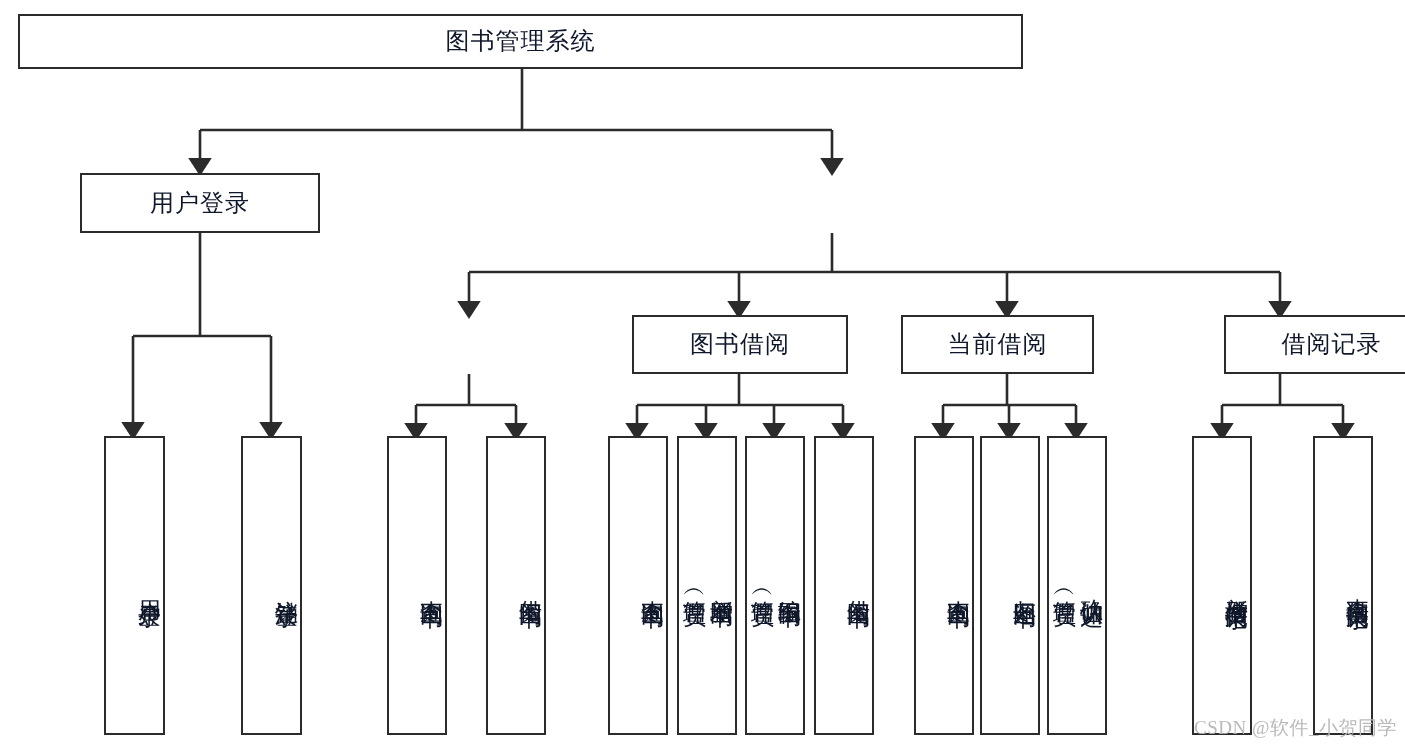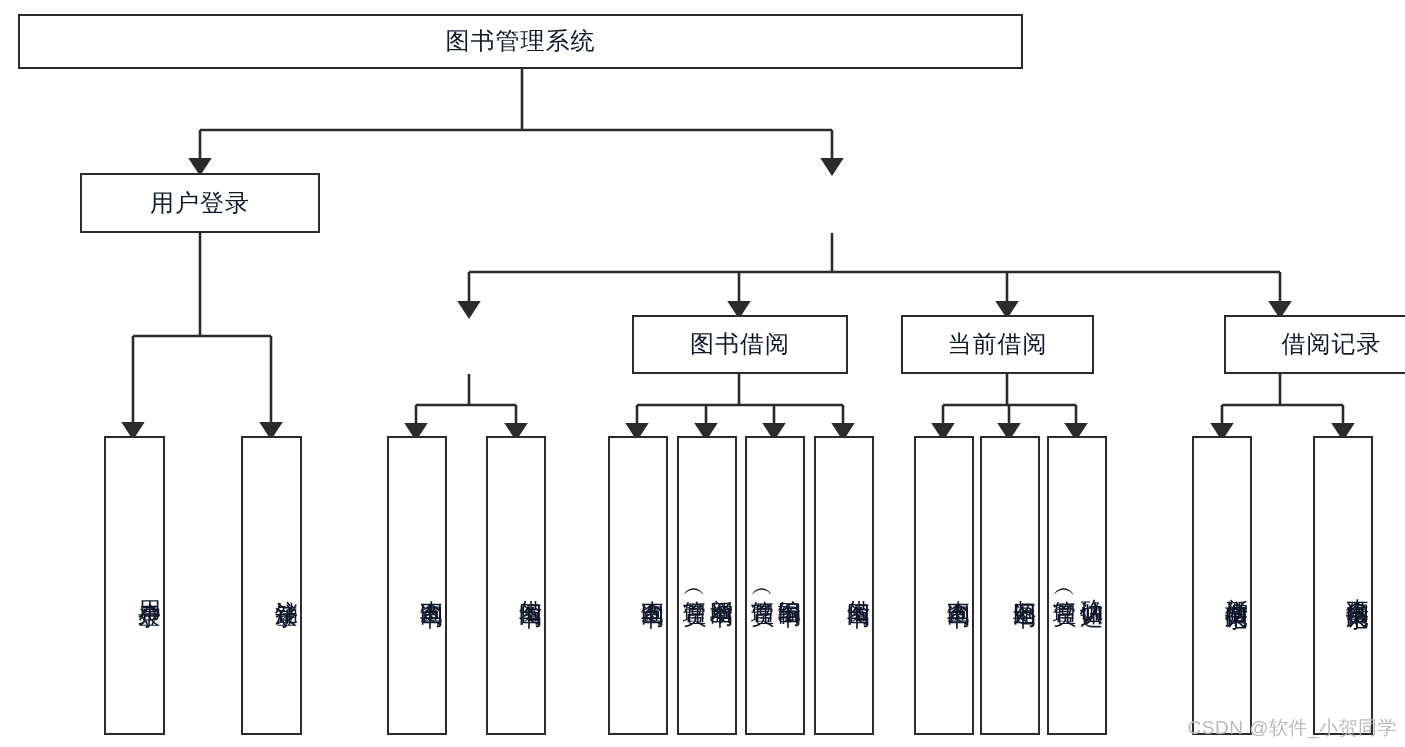--- a/index.html
+++ b/index.html
@@ -59,21 +59,21 @@
     text-orientation:upright;
   }
   #watermark{
     position:absolute;
     right:8px;
     bottom:6px;
     font-size:19px;
     color:#b9b9b9;
     letter-spacing:0.5px;
     white-space:nowrap;
-    font-family:Liberation Sans, sans-serif;
+    font-family:Liberation Serif, serif;
     margin-top:12px;
   }
 </style>
 </head>
 <body>
 
 <div id="canvas">
 
   <svg id="edges" viewBox="0 0 1405 747" width="1405" height="747" xmlns="http://www.w3.org/2000/svg">
     <defs>

